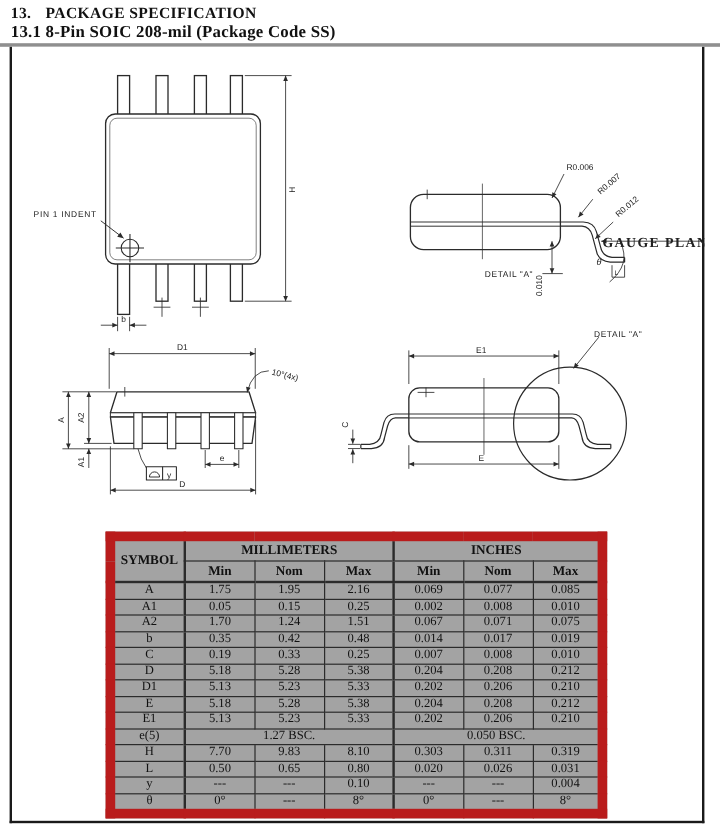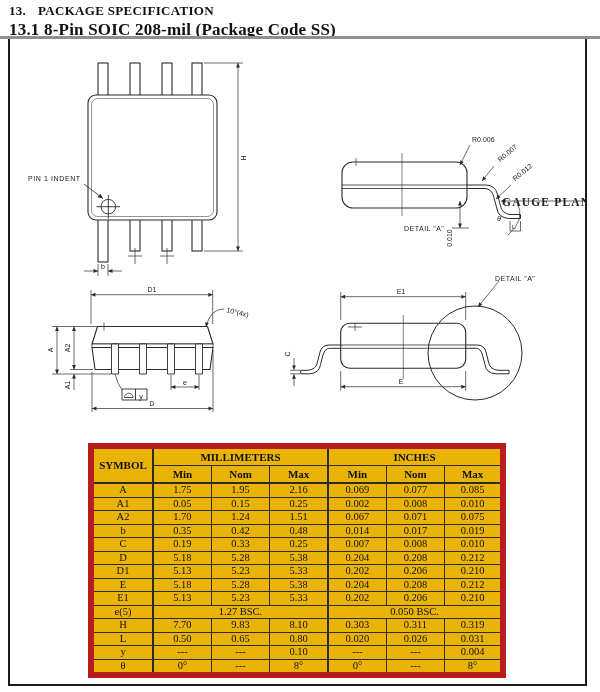--- a/index.html
+++ b/index.html
@@ -2,35 +2,35 @@
 <html><head>
 <meta charset="utf-8">
 <style>
   html,body{margin:0;padding:0;}
   body{
     width:600px;height:692px;position:relative;background:#ffffff;
     font-family:"Liberation Serif",serif;color:#111;overflow:hidden;
   }
   .sec-title{position:absolute;top:3px;left:9px;font-size:13px;font-weight:bold;letter-spacing:.3px;}
   .sec-title .num{display:inline-block;width:29px;}
-  .sub-title{position:absolute;top:20px;left:9px;font-size:17px;font-weight:bold;letter-spacing:.2px;}
+  .sub-title{position:absolute;top:20px;left:9px;font-size:14px;font-weight:bold;letter-spacing:.2px;}
   .head-rule{position:absolute;top:36px;left:0;width:600px;height:3px;background:#8f8f8f;}
   .frame{
     position:absolute;left:8px;top:39px;width:579px;height:647px;box-sizing:border-box;
     border:2px solid #1a1a1a;border-top:none;background:#fff;
   }
   .draw{position:absolute;left:-2px;top:-1px;}
   svg text{fill:#1a1a1a;font-family:"Liberation Sans",sans-serif;}
   .lbl{font-size:7px;}
   .lbl-sm{font-size:5.5px;}
   .gauge{font-family:"Liberation Serif",serif;font-size:11.5px;letter-spacing:1.2px;font-weight:bold;fill:#222;}
   .theta{font-style:italic;font-size:7.5px;}
   .spec-table{
     position:absolute;left:78px;top:404px;width:418px;border-collapse:collapse;
-    border:6px solid #b91c1c;table-layout:fixed;background:#eab308;
+    border:8px solid #b91c1c;table-layout:fixed;background:#a3a3a3;
   }
   .spec-table th,.spec-table td{
     border:1px solid #2b2b2b;text-align:center;vertical-align:middle;
     font-size:10.5px;padding:0;line-height:1.15;height:12.5px;
     font-family:"Liberation Serif",serif;color:#111;overflow:hidden;white-space:nowrap;
   }
   .spec-table th{font-weight:bold;font-size:11px;height:16px;}
   .bR2{border-right-width:2px !important;}
   .bB2{border-bottom-width:2px !important;}
   .sym-col{width:62px;}

